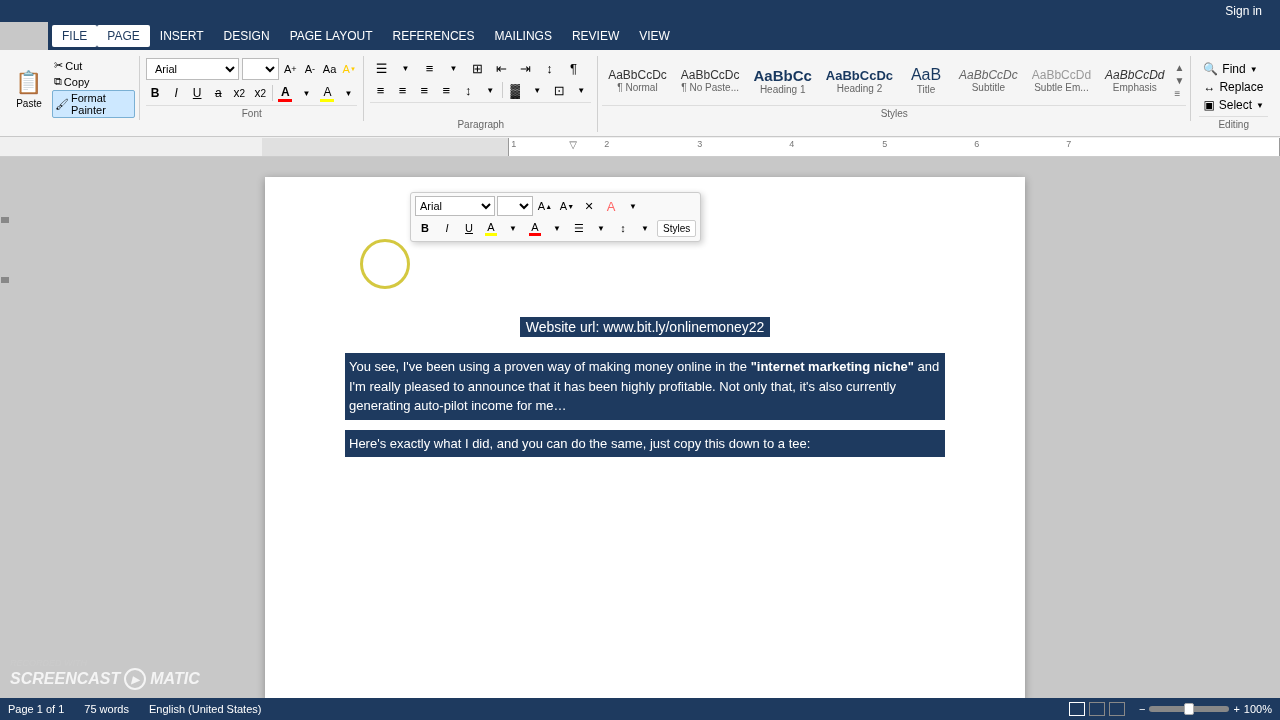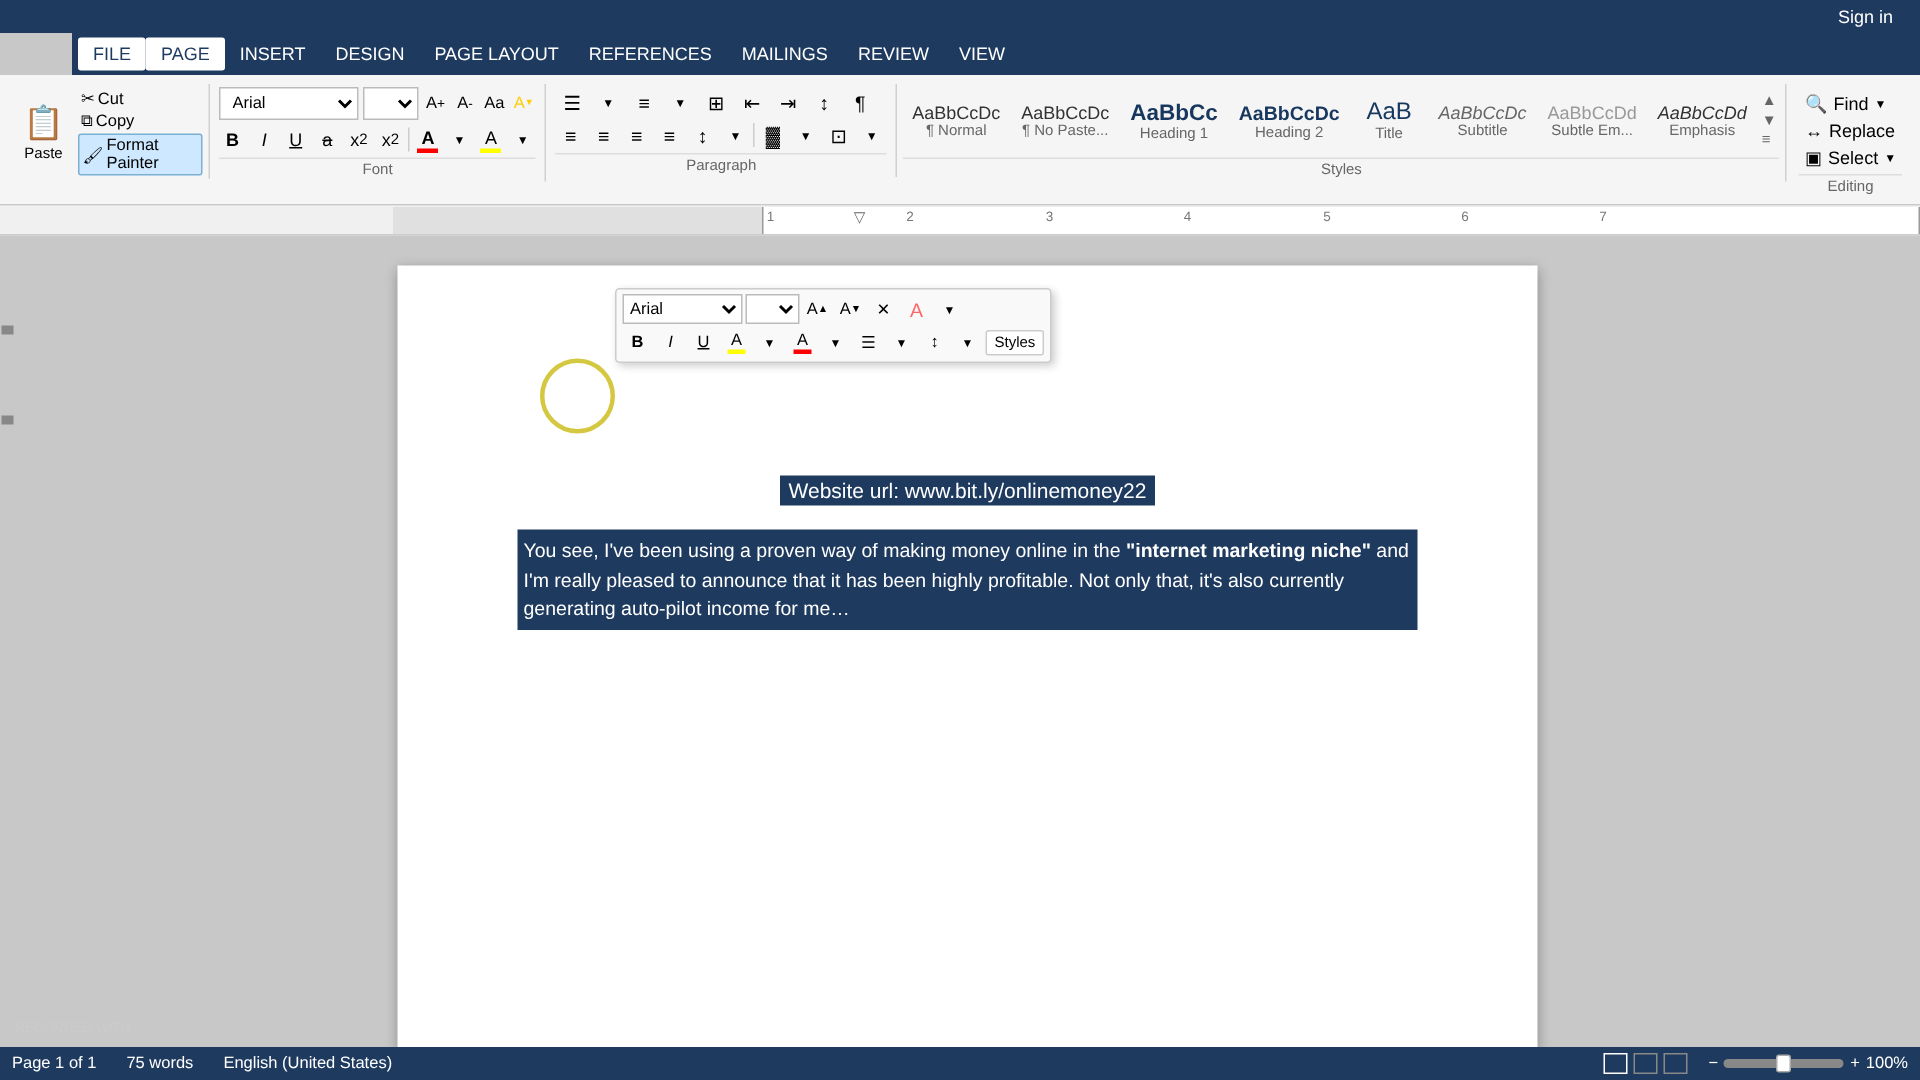--- a/index.html
+++ b/index.html
@@ -451,21 +451,21 @@
         <div class="para-btn">≡</div>
         <div class="para-btn">≡</div>
         <div class="para-btn">↕</div>
         <div class="para-btn" style="font-size:8px;">▼</div>
         <div style="width:1px;height:16px;background:#ccc;"></div>
         <div class="para-btn">▓</div>
         <div class="para-btn" style="font-size:8px;">▼</div>
         <div class="para-btn">⊡</div>
         <div class="para-btn" style="font-size:8px;">▼</div>
       </div>
-      <div style="font-size:10px;color:#666;text-align:center;padding-top:2px;border-top:1px solid #ddd;margin-top:2px;">Paragraph</div>
+      <div style="font-size:10px;color:#666;text-align:center;padding-top:16px;border-top:1px solid #ddd;margin-top:2px;">Paragraph</div>
     </div>
 
     <div style="display:flex;flex-direction:column;padding:2px 4px;flex:1;border-right:1px solid #d0d0d0;">
       <div style="display:flex;align-items:center;flex:1;gap:2px;">
 
         <div class="style-item si-normal" style="min-width:60px;">
           <div class="style-preview" style="font-size:12px;color:#333;">AaBbCcDc</div>
           <div class="style-name">¶ Normal</div>
         </div>
 
@@ -606,29 +606,37 @@
 
 
         <div style="text-align:center;margin-bottom:16px;">
           <span class="doc-url">Website url: www.bit.ly/onlinemoney22</span>
         </div>
 
         <p class="doc-para">
           You see, I've been using a proven way of making money online in the <strong>"internet marketing niche"</strong> and I'm really pleased to announce that it has been highly profitable. Not only that, it's also currently generating auto-pilot income for me…
         </p>
 
+        <p class="doc-para-2">
+          Here's exactly what I did, and you can do the same, just copy this down to a tee:
+        </p>
 
       </div>
     </div>
   </div>
 
 </div>
 
 <div class="watermark">
   <div style="font-size:9px;color:#ccc;font-style:italic;">RECORDED WITH</div>
+  <div class="watermark-logo">
+    <span>SCREENCAST</span>
+    <div class="wm-circle">▶</div>
+    <span>MATIC</span>
+  </div>
 </div>
 
 <div class="bottom-bar">
   <span>Page 1 of 1</span>
   <span style="margin-left:20px;">75 words</span>
   <span style="margin-left:20px;">English (United States)</span>
   <div style="flex:1;"></div>
 
   <div style="display:flex;gap:4px;align-items:center;">
     <div style="width:16px;height:14px;border:1px solid #fff;cursor:pointer;"></div>

